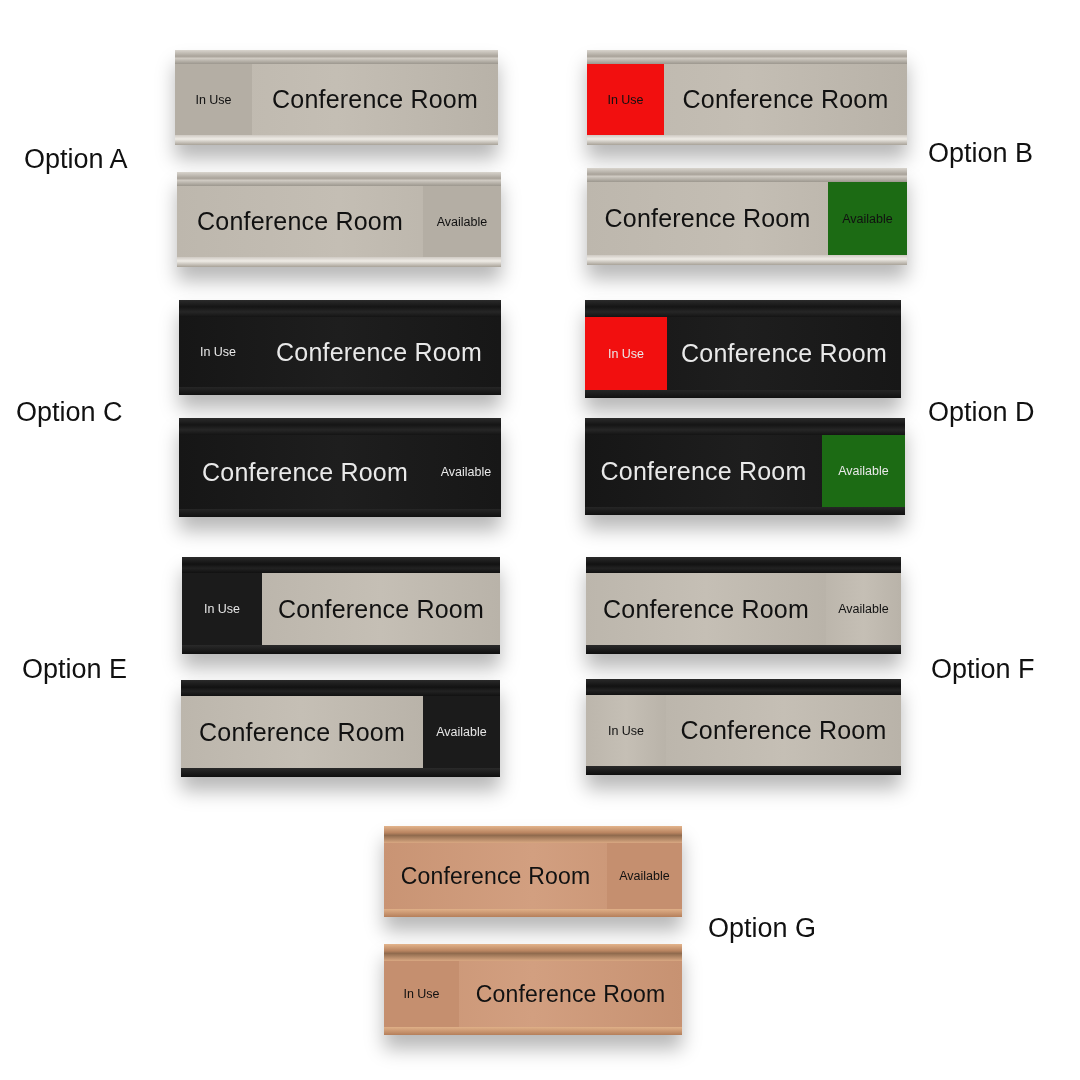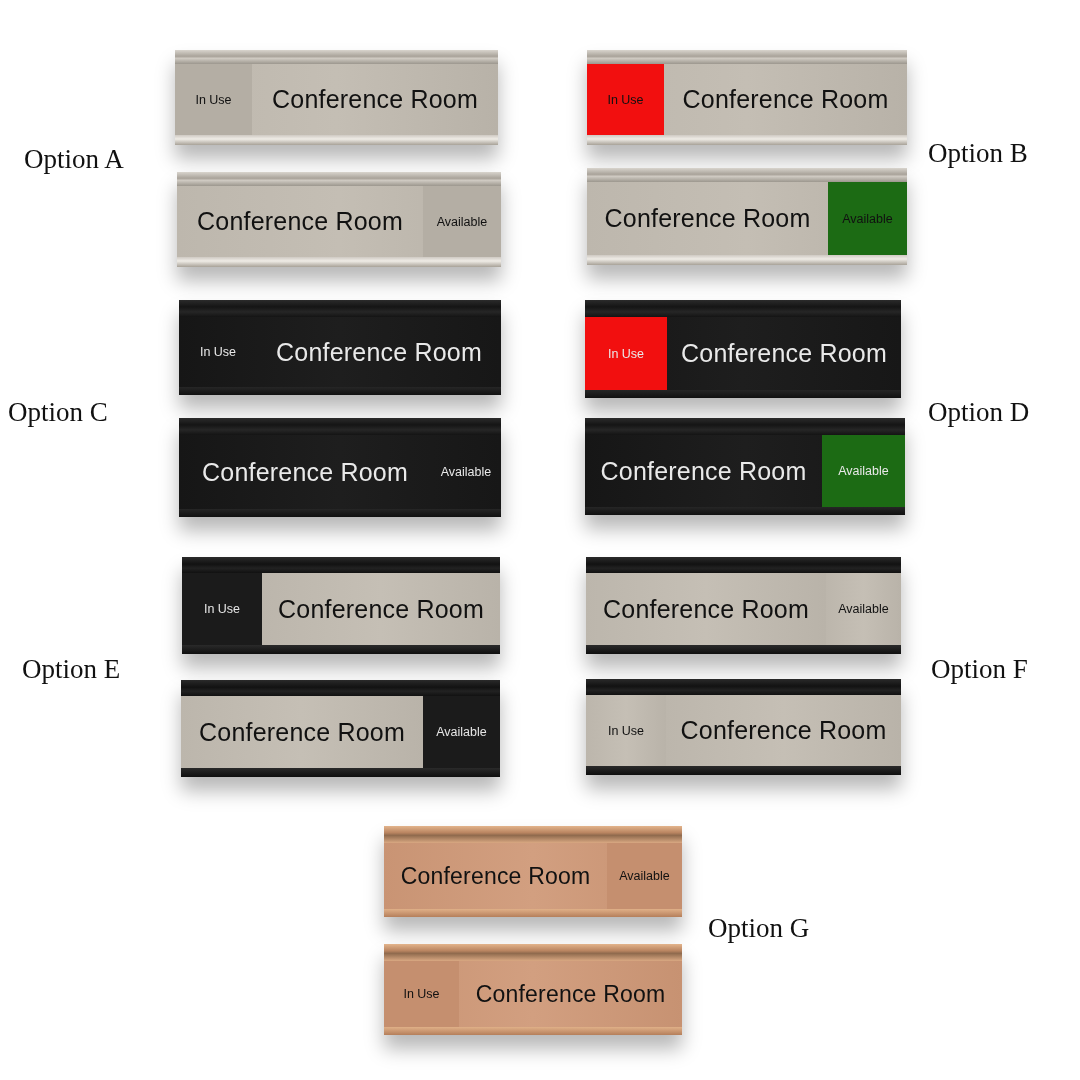--- a/index.html
+++ b/index.html
@@ -1,18 +1,18 @@
 <!DOCTYPE html>
 <html><head>
 <meta charset="utf-8">
 <style>
   html, body { margin:0; padding:0; }
   body { width:1080px; height:1080px; background:#ffffff; position:relative; overflow:hidden;
          font-family:"Liberation Sans", sans-serif; }
-  .label { position:absolute; font-size:27px; color:#111; font-family:Liberation Serif, serif; }
+  .label { position:absolute; font-size:27px; color:#111; font-family:Liberation Sans, sans-serif; }
   .sign { position:absolute; box-sizing:border-box; box-shadow: 0 14px 18px rgba(0,0,0,0.28); }
   .rail-top, .rail-bot { position:absolute; left:0; right:0; }
   .rail-top { top:0; }
   .rail-bot { bottom:0; }
   .face { position:absolute; left:0; right:0; display:flex; align-items:center; }
   .seg { height:100%; display:flex; align-items:center; justify-content:center; box-sizing:border-box; }
   .room { font-size:25px; letter-spacing:0.2px; white-space:nowrap; }
   .status { font-size:12.5px; white-space:nowrap; }
 
   
@@ -97,21 +97,21 @@
     <div class="seg" style="flex:1;">
         <span class="room">Conference Room</span>
       </div>
     <div class="seg green" style="width:79px;">
         <span class="status">Available</span>
       </div>
   </div>
   <div class="rail-bot"></div>
 </div>
 
-<div class="label" style="left:8px;top:397px;">Option C</div>
+<div class="label" style="left:16px;top:397px;">Option C</div>
 <div class="sign black" style="left:179px;top:300px;width:322px;height:95px;">
   <div class="rail-top"></div>
   <div class="face">
     <div class="seg" style="width:78px;">
         <span class="status">In Use</span>
       </div>
     <div class="seg" style="flex:1;">
         <span class="room">Conference Room</span>
       </div>
   </div>

